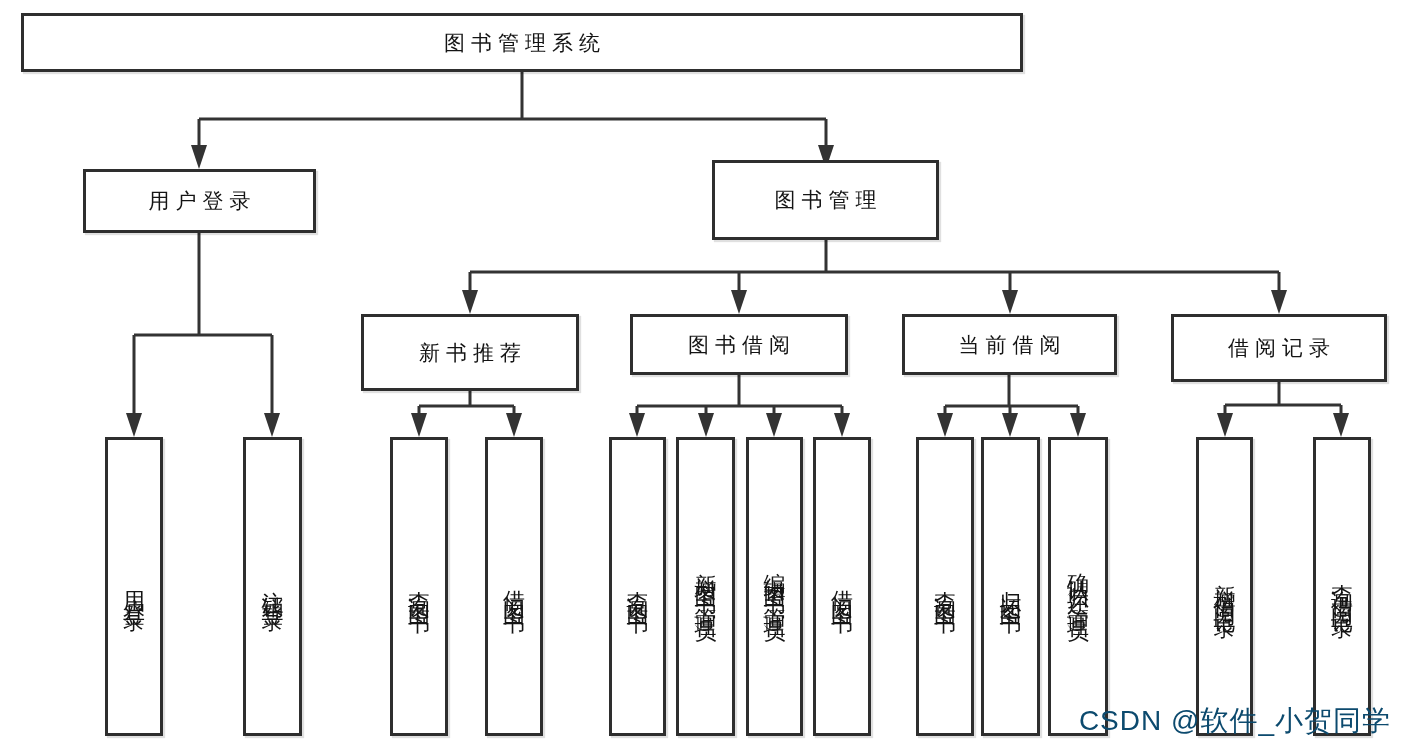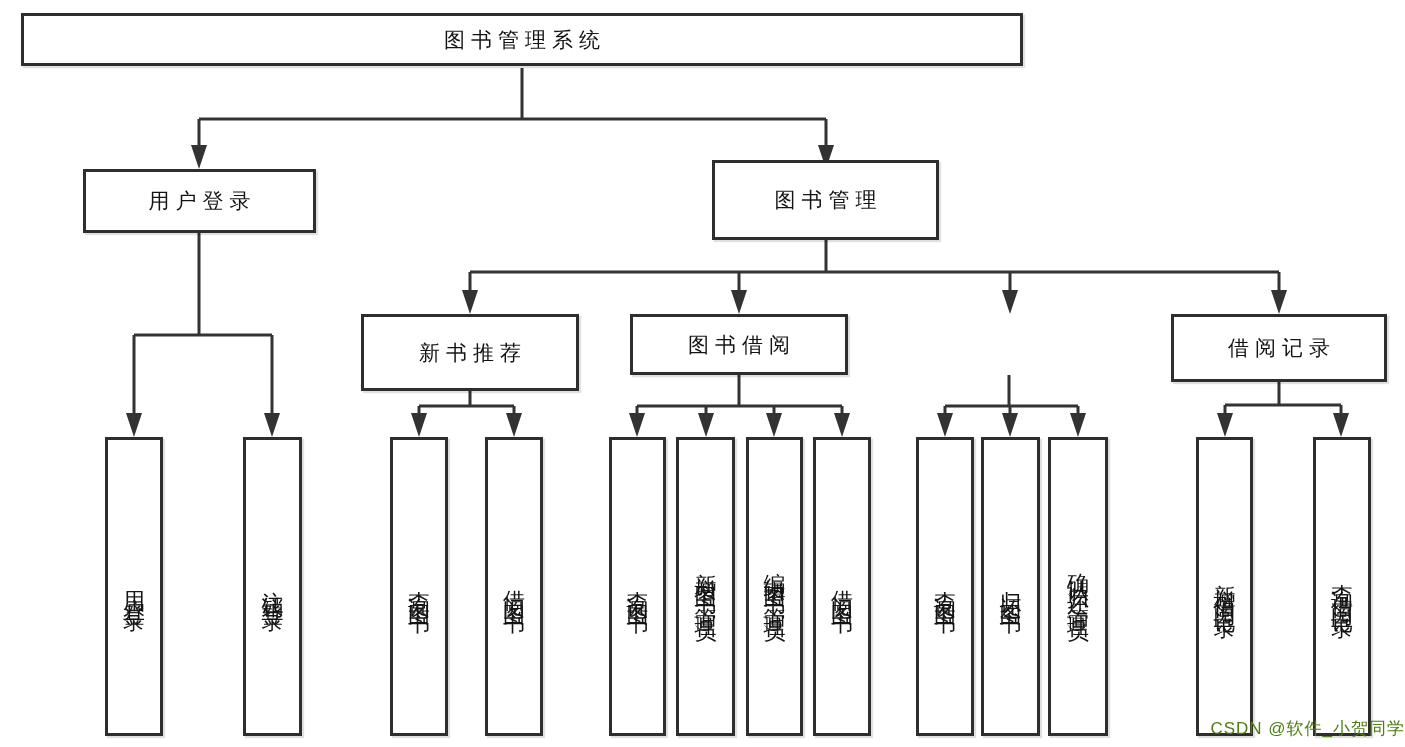--- a/index.html
+++ b/index.html
@@ -29,23 +29,23 @@
   }
   .box.v span{
     writing-mode:vertical-rl;
     font-size:22px;
     letter-spacing:7px;
     line-height:1;
     white-space:nowrap;
   }
   #watermark{
     position:absolute;
-    right:0;bottom:7px;
-    font-size:17px;
-    color:#4d7c0f;
+    right:14px;bottom:7px;
+    font-size:28px;
+    color:#0c4a6e;
     letter-spacing:1px;
     z-index:3;
     white-space:nowrap;
   }
 </style>
 </head>
 <body>
 
 <div id="canvas">
 
@@ -92,36 +92,39 @@
       <use href="#ah" transform="translate(774,437)"></use>
       <use href="#ah" transform="translate(842,437)"></use>
       <use href="#ah" transform="translate(945,437)"></use>
       <use href="#ah" transform="translate(1010,437)"></use>
       <use href="#ah" transform="translate(1078,437)"></use>
       <use href="#ah" transform="translate(1225,437)"></use>
       <use href="#ah" transform="translate(1341,437)"></use>
     </g>
   </svg>
 
-  <div class="box h" style="left:21px;top:13px;width:1002px;height:53px">
+  <div class="box h" style="left:21px;top:13px;width:1002px;height:59px">
     <span>图书管理系统</span>
   </div>
 
   <div class="box h" style="left:83px;top:169px;width:233px;height:64px">
     <span>用户登录</span>
   </div>
   <div class="box h" style="left:712px;top:160px;width:227px;height:80px">
     <span>图书管理</span>
   </div>
 
   <div class="box h" style="left:361px;top:314px;width:218px;height:77px">
     <span>新书推荐</span>
   </div>
   <div class="box h" style="left:630px;top:314px;width:218px;height:61px">
     <span>图书借阅</span>
+  </div>
+  <div class="box h" style="left:902px;top:314px;width:215px;height:61px">
+    <span>当前借阅</span>
   </div>
   <div class="box h" style="left:1171px;top:314px;width:216px;height:68px">
     <span>借阅记录</span>
   </div>
 
   <div class="box v" style="left:105px;top:437px;width:58px;height:299px">
     <span>用户登录</span>
   </div>
   <div class="box v" style="left:243px;top:437px;width:59px;height:299px">
     <span>注销登录</span>

